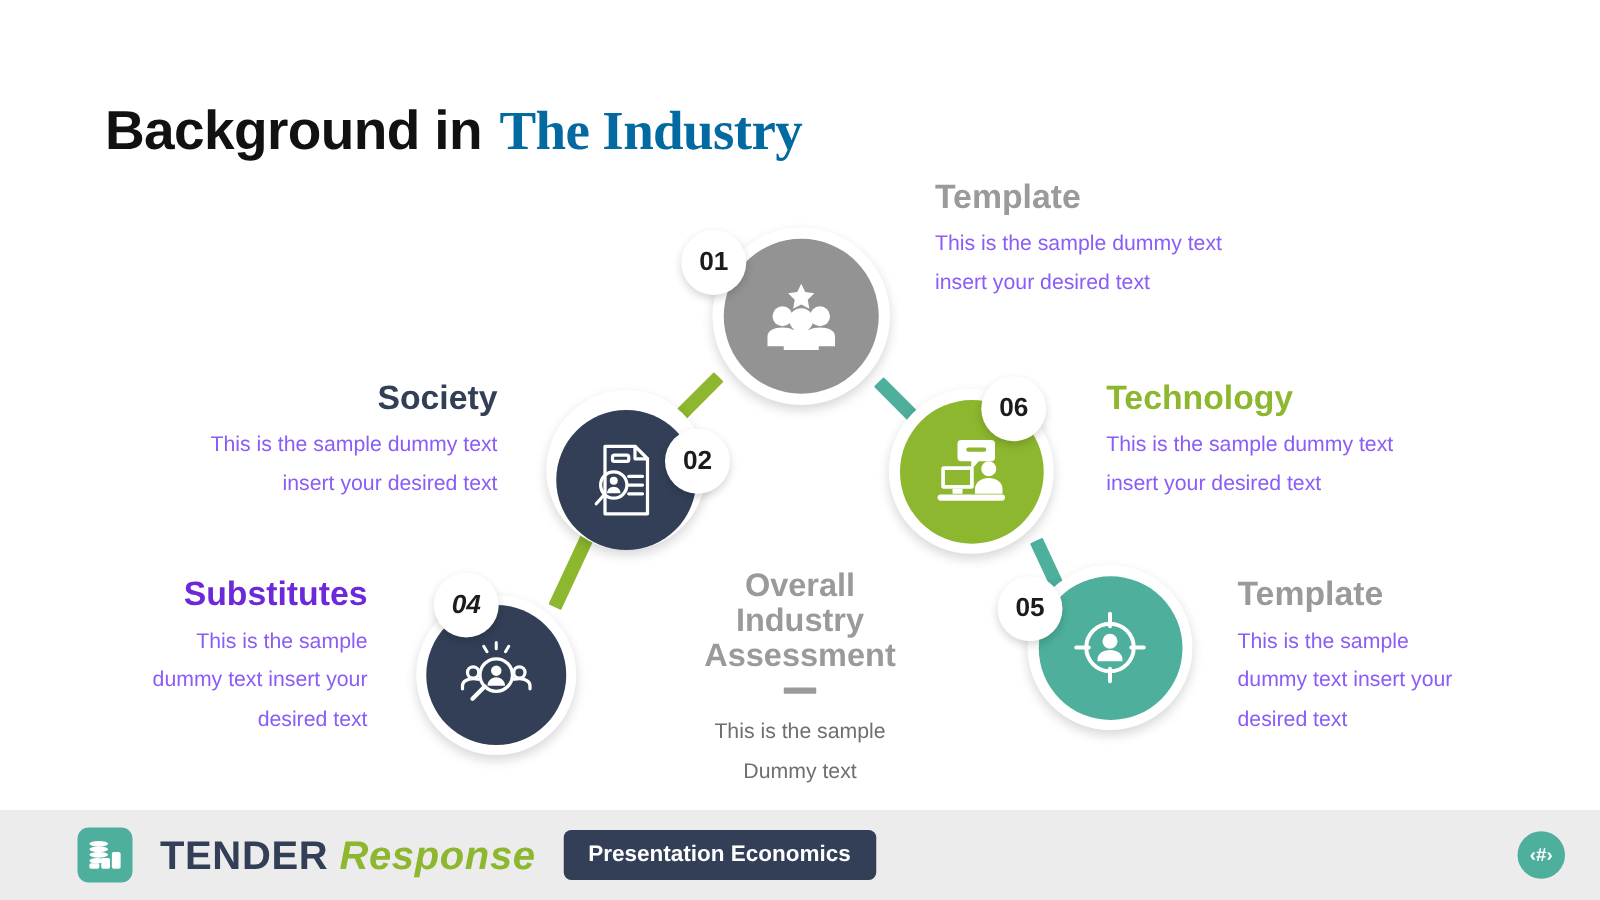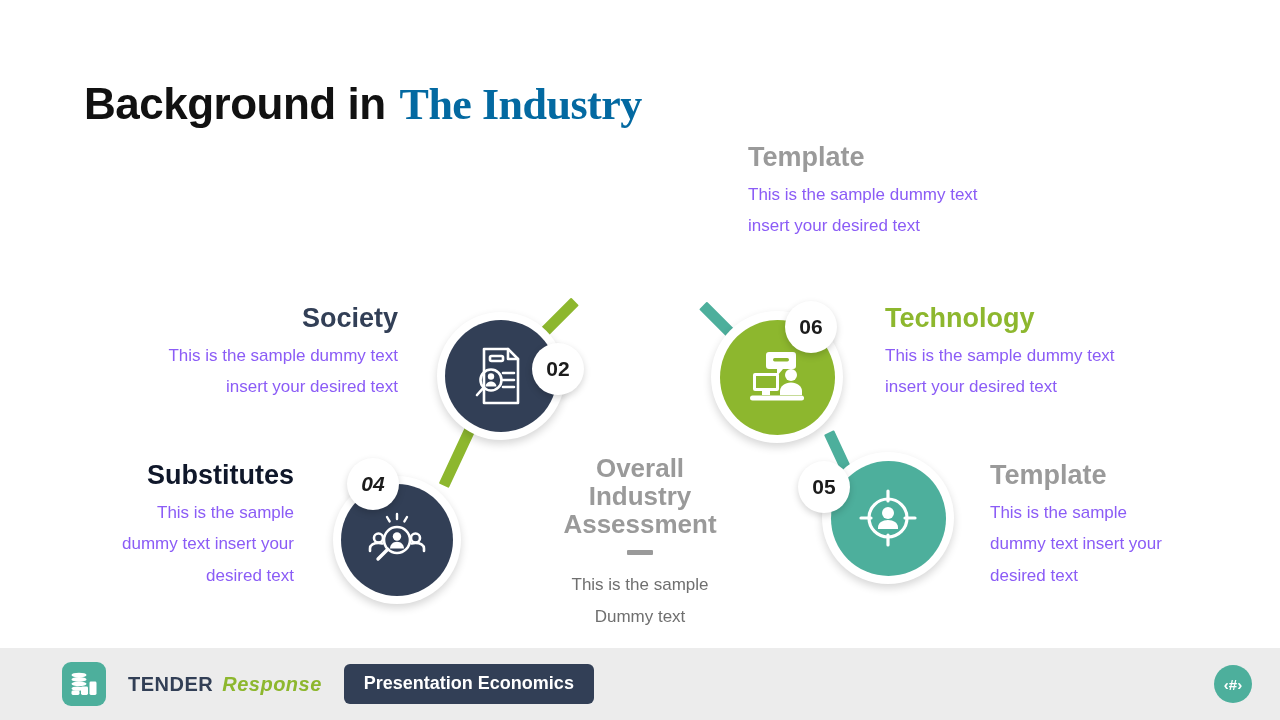--- a/index.html
+++ b/index.html
@@ -130,21 +130,21 @@
   #footer-logo-icon {
     width: 44px; height: 44px;
     margin-left: 62px;
     border-radius: 9px;
     background: #4DAF9C;
     display: flex; align-items: center; justify-content: center;
     flex: none;
   }
   #footer-brand {
     margin-left: 22px;
-    font-size: 20px;
+    font-size: 32px;
     font-weight: bold;
     white-space: nowrap;
     letter-spacing: 0.5px;
   }
   #footer-brand .b-1 { color: #323F56; }
   #footer-brand .b-2 { color: #8DB72E; font-style: italic; margin-left: 9px; }
   #footer-pill {
     margin-left: 22px;
     background: #323F56;
     color: #ffffff;
@@ -174,22 +174,40 @@
   <span class="t-dark">Background in</span><span class="t-accent">The Industry</span>
 </h1>
 
 <div id="diagram">
 
   <div class="connector" style="left:575px; top:296px; width:62px; background:#8DB72E; transform:rotate(135deg);"></div>
   <div class="connector" style="left:703px; top:300px; width:62px; background:#4DAF9C; transform:rotate(45deg);"></div>
   <div class="connector" style="left:470px; top:424px; width:62px; background:#8DB72E; transform:rotate(115deg);"></div>
   <div class="connector" style="left:829px; top:427px; width:62px; background:#4DAF9C; transform:rotate(65deg);"></div>
 
-
-  <div class="node" style="left:437px; top:312px; width:128px; height:128px;">
+  <div class="node" style="left:570px; top:182px; width:142px; height:142px;">
+    <div class="disc" style="width:124px; height:124px; background:#939393;">
+      <span>
+        <svg width="62" height="56" viewBox="0 0 62 56">
+          <path fill="#ffffff" d="M31 2l3.2 6.6 7.3 1-5.3 5.1 1.3 7.2L31 18.5l-6.5 3.4 1.3-7.2-5.3-5.1 7.3-1z"></path>
+          <circle fill="#ffffff" cx="16" cy="28" r="8"></circle>
+          <circle fill="#ffffff" cx="46" cy="28" r="8"></circle>
+          <path fill="#ffffff" d="M4 52v-8c0-4.4 5.4-7 12-7s12 2.6 12 7v8z"></path>
+          <path fill="#ffffff" d="M34 52v-8c0-4.4 5.4-7 12-7s12 2.6 12 7v8z"></path>
+          <circle fill="#ffffff" cx="31" cy="31" r="9.5"></circle>
+          <path fill="#ffffff" d="M17 55v-8.5C17 41.4 23.3 38 31 38s14 3.4 14 8.5V55z"></path>
+        </svg>
+      </span>
+    </div>
+    <div class="badge" style="left:-25px; top:2px; width:52px; height:52px;">
+      <span>01</span>
+    </div>
+  </div>
+
+  <div class="node" style="left:437px; top:312px; width:128px; height:128px;align-items:flex-end;">
     <div class="disc" style="width:112px; height:112px; background:#323F56;">
       <span>
         <svg width="58" height="62" viewBox="0 0 58 62">
           <g fill="none" stroke="#ffffff" stroke-width="2.6" stroke-linejoin="round" stroke-linecap="round">
             <path d="M12 4h24l10 10v44H12z"></path>
             <path d="M36 4v10h10"></path>
             <rect x="18" y="11" width="13" height="5" rx="1.5"></rect>
             <path d="M31 28h11M31 35h11M31 42h11"></path>
             <circle cx="19" cy="35" r="10.5"></circle>
             <path d="M11.6 42.6L5 50"></path>
@@ -300,21 +318,21 @@
 
   <div class="txt-block align-left" style="left:885px; top:303px; width:330px;">
     <p class="tb-title" style="color:#8DB72E;">Technology</p>
     <p class="tb-body">
       <span>This is the sample  dummy  text</span><br>
       <span>insert your desired text</span>
     </p>
   </div>
 
   <div class="txt-block align-right" style="left:54px; top:460px; width:240px;">
-    <p class="tb-title" style="color:#0f172a;">Substitutes</p>
+    <p class="tb-title" style="color:#6d28d9;">Substitutes</p>
     <p class="tb-body">
       <span>This is the sample</span><br>
       <span>dummy  text insert your</span><br>
       <span>desired text</span>
     </p>
   </div>
 
   <div class="txt-block align-left" style="left:990px; top:460px; width:250px;">
     <p class="tb-title" style="color:#9a9a9a;">Template</p>
     <p class="tb-body">

